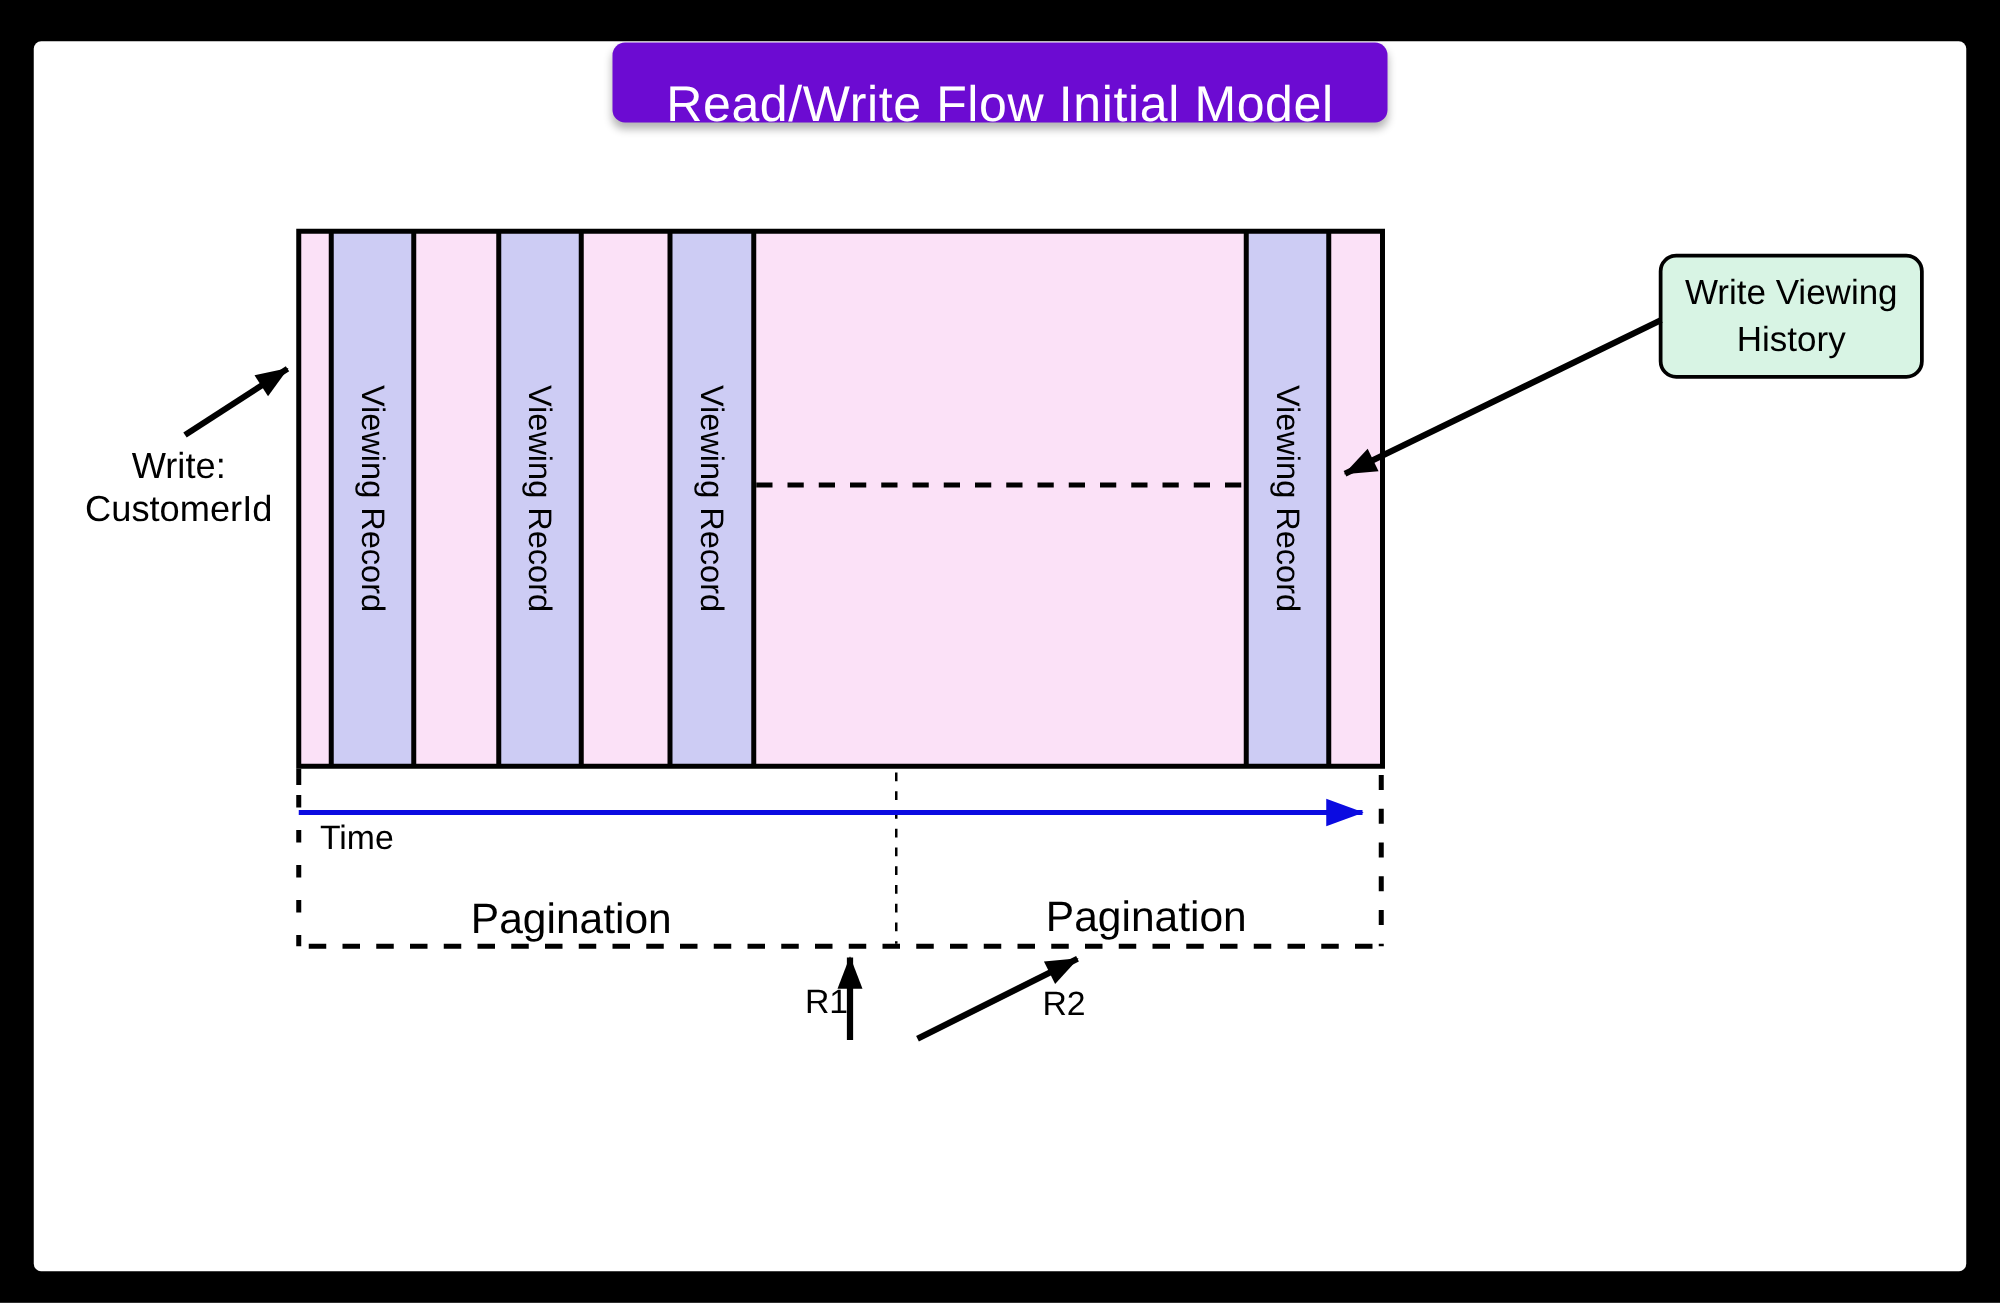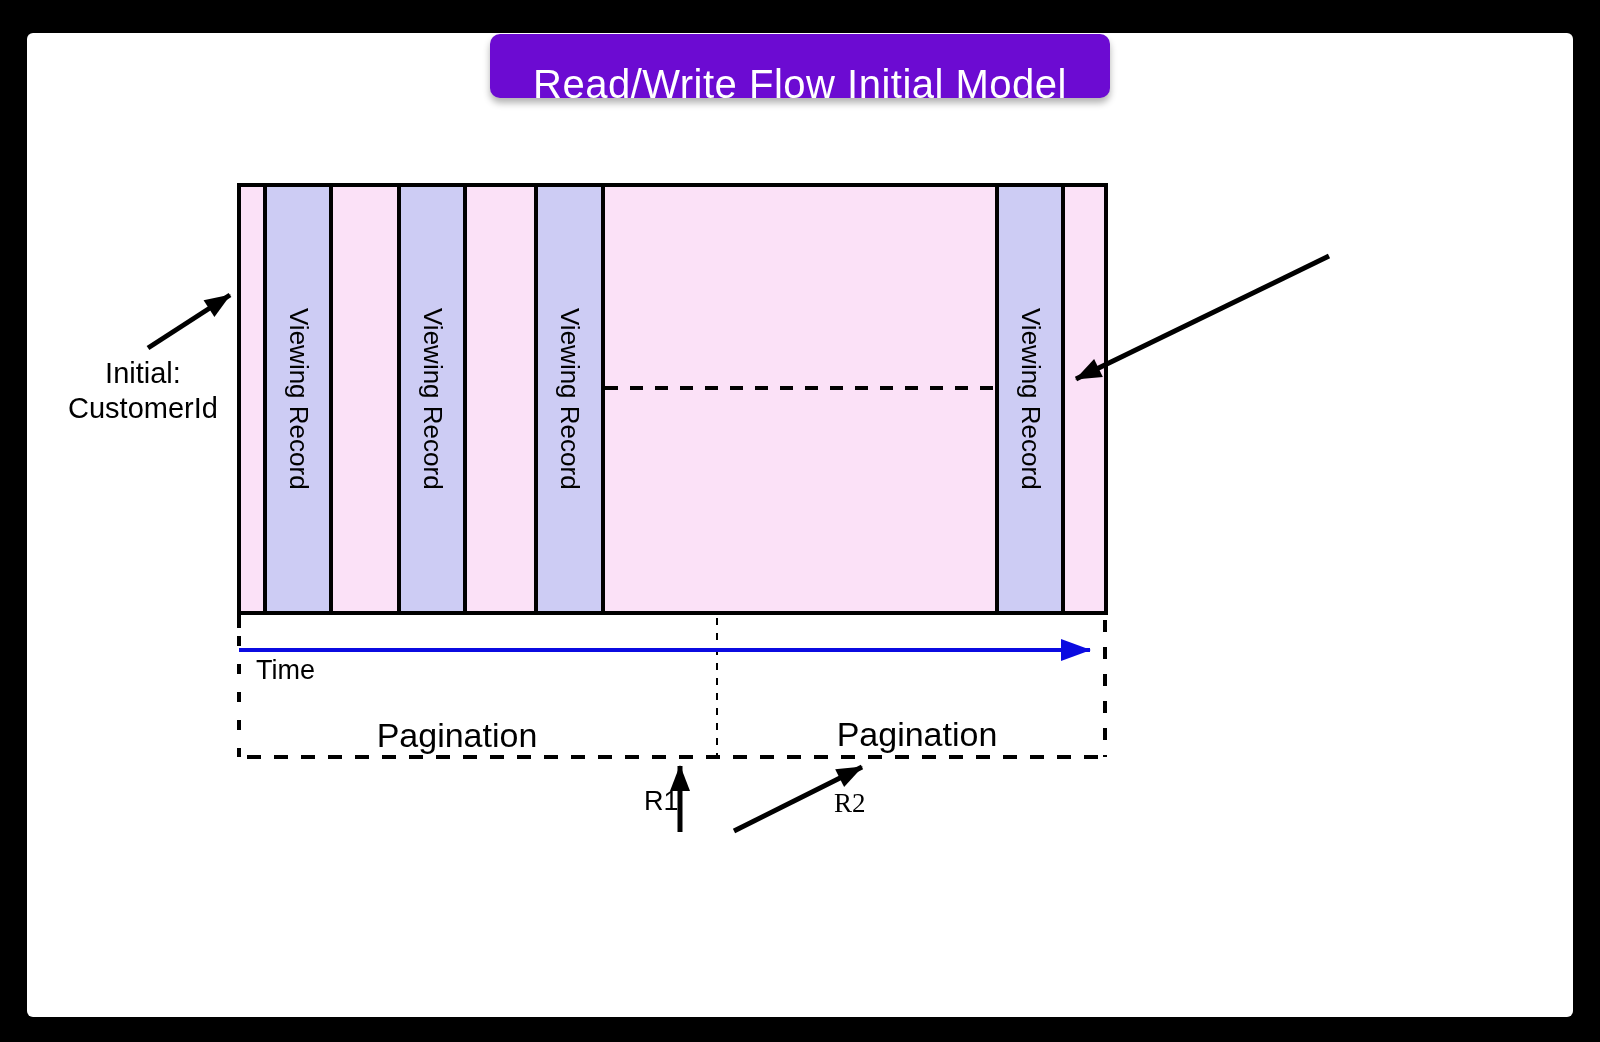--- a/index.html
+++ b/index.html
@@ -28,21 +28,21 @@
   .writebox{left:1327px;top:203px;width:212px;height:100px;}
   .readbox{left:575px;top:832px;width:213px;height:101px;}
   
   .lbl{position:absolute;white-space:nowrap;}
   .rowkey{left:62px;top:356px;width:162px;text-align:center;font-size:29px;line-height:1.22;white-space:normal;}
   .time{left:256px;top:655px;font-size:27px;}
   .pag{font-size:34px;transform:translateX(-50%);}
   .pag1{left:457px;top:716px;}
   .pag2{left:917px;top:715px;}
   .r1{left:644px;top:786px;font-size:27px;}
-  .r2{left:834px;top:788px;font-size:27px;font-family:Liberation Serif, serif;}
+  .r2{left:834px;top:788px;font-size:27px;}
   .overlay{position:absolute;left:0;top:0;pointer-events:none;}
 </style>
 </head>
 <body>
 
 <div class="frame">
   <div class="panel"></div>
 
   <div class="banner">
     <span>Read/Write Flow Initial Model</span>
@@ -61,23 +61,26 @@
     <div class="stripe lav" style="width:63px">
       <span class="vtext">Viewing Record</span>
     </div>
     <div class="stripe pink big"></div>
     <div class="stripe lav" style="width:62px">
       <span class="vtext">Viewing Record</span>
     </div>
     <div class="stripe pink" style="width:39px"></div>
   </div>
 
+  <div class="mintbox writebox">
+    <span>Write Viewing History</span>
+  </div>
 
   <div class="lbl rowkey">
-    <div>Initial:</div>
+    <div>Write:</div>
     <div>CustomerId</div>
   </div>
   <div class="lbl time">Time</div>
   <div class="lbl pag pag1">Pagination</div>
   <div class="lbl pag pag2">Pagination</div>
   <div class="lbl r1">R1</div>
   <div class="lbl r2">R2</div>
 
   <svg class="overlay" width="1600" height="1042" viewBox="0 0 1600 1042">
     <defs>

